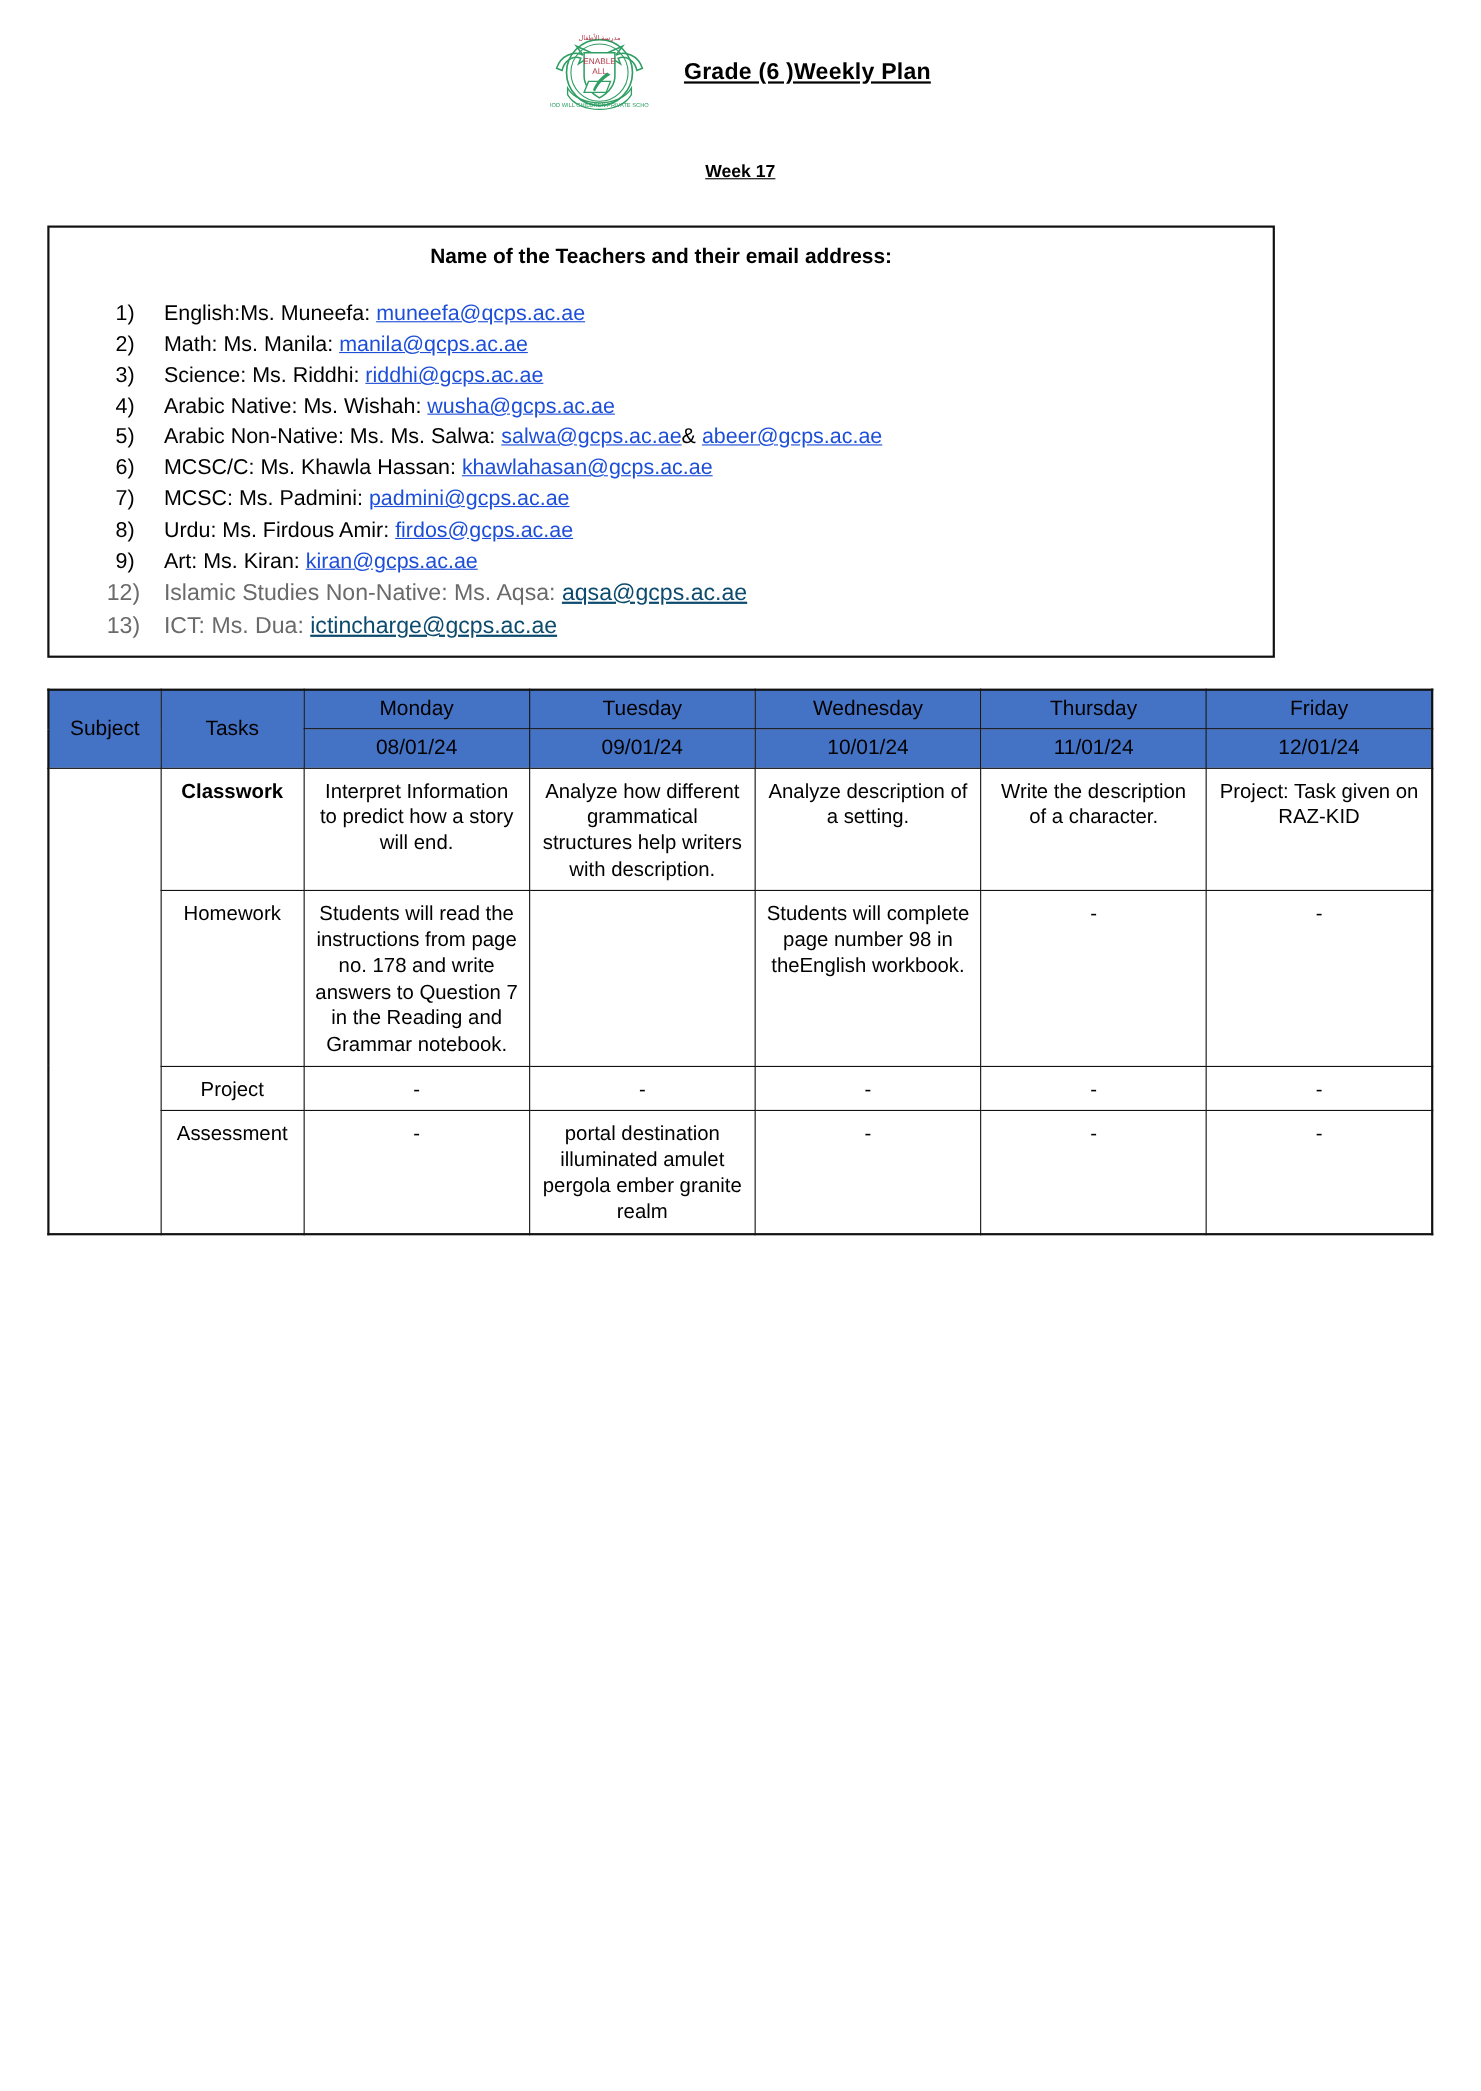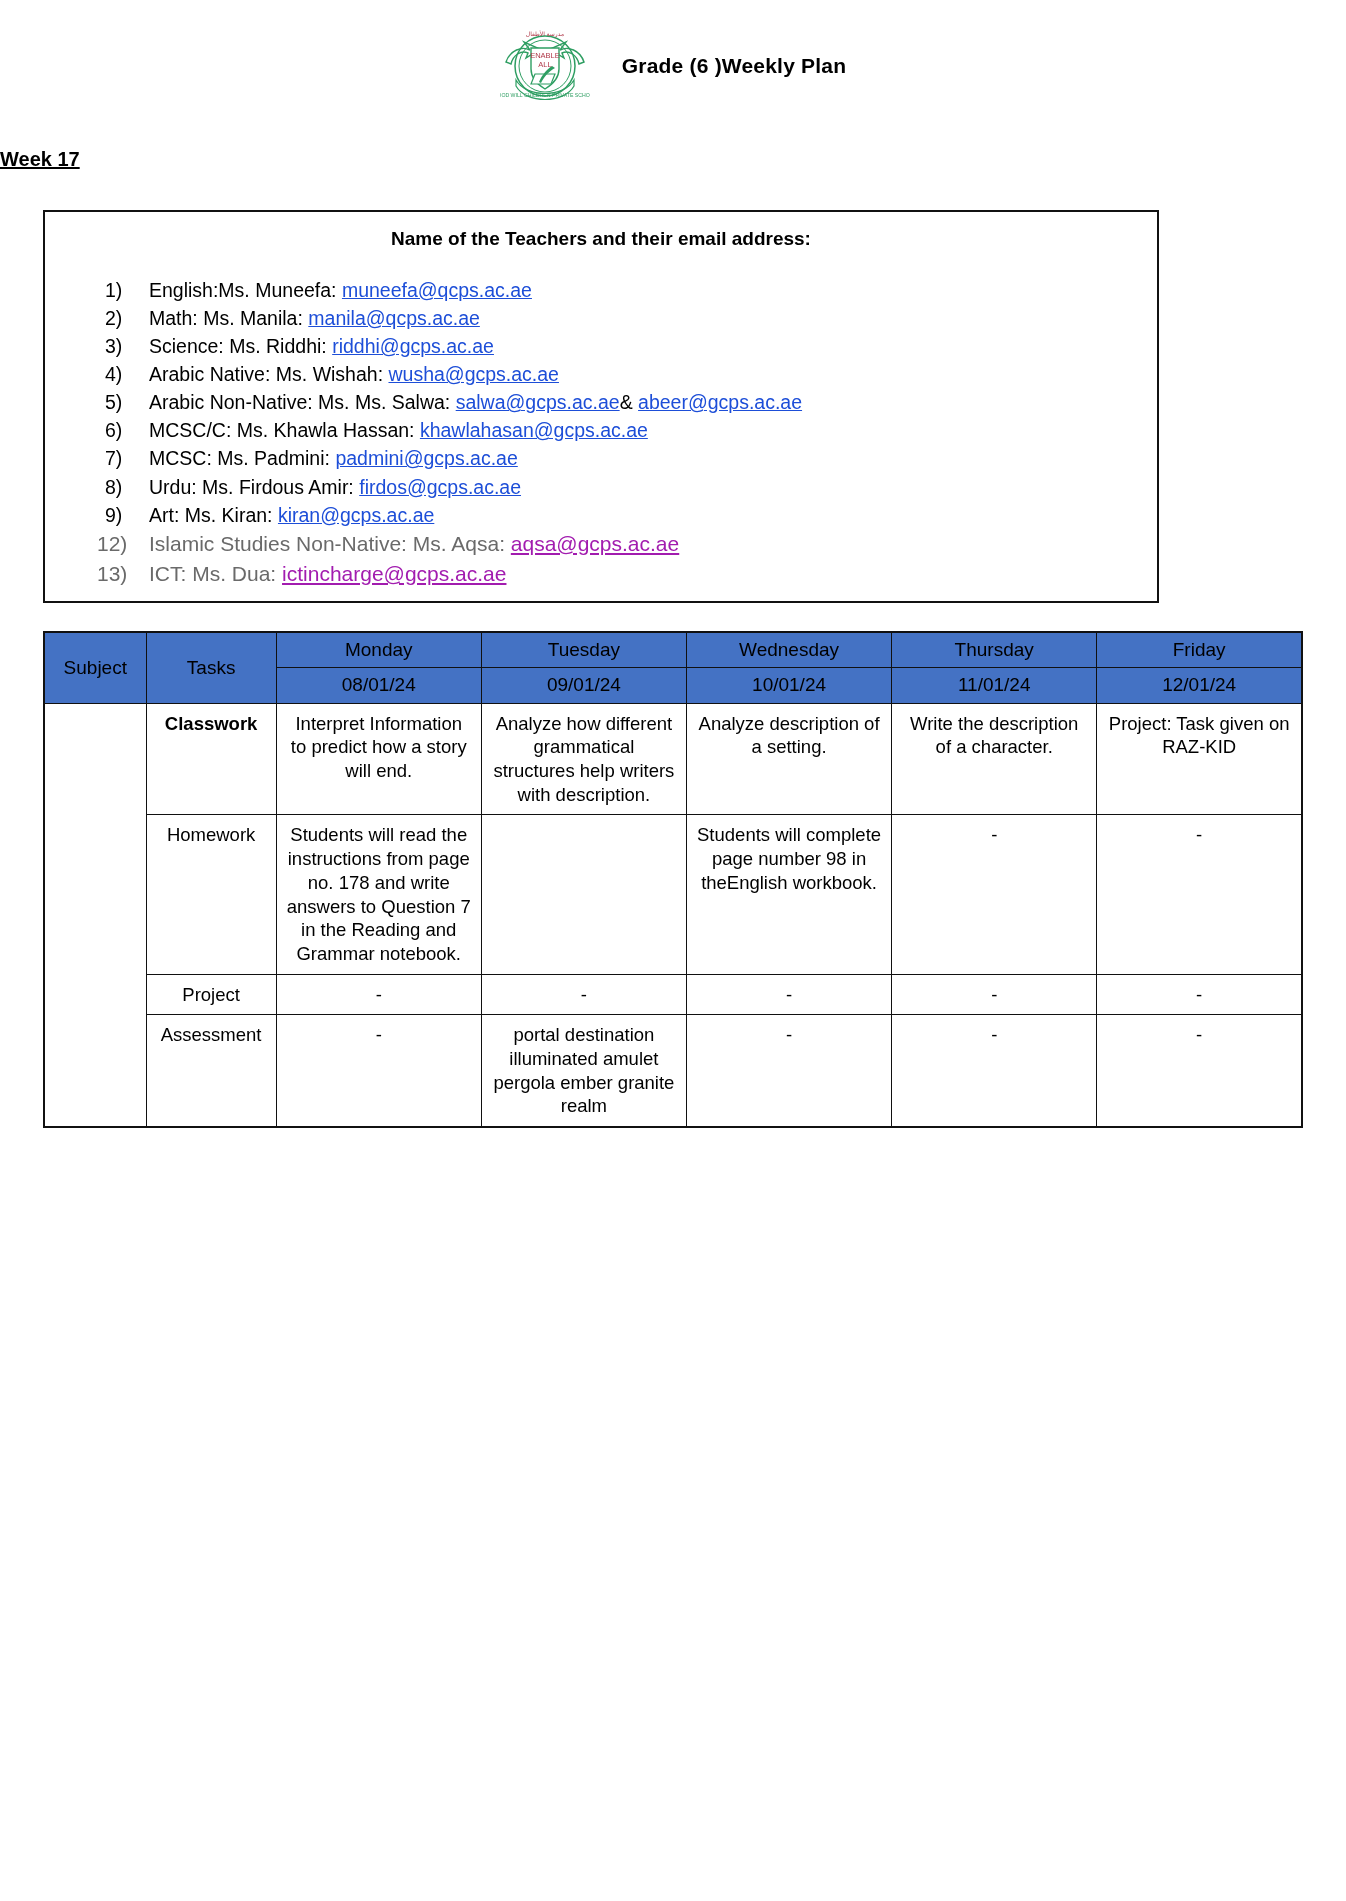--- a/index.html
+++ b/index.html
@@ -33,27 +33,28 @@
   }
   .logo-wrap {
     width: 90px;
     height: 88px;
     flex: 0 0 auto;
     position: relative;
   }
   .doc-title {
     font-size: 21px;
     font-weight: bold;
+    text-decoration: underline;
     letter-spacing: 0.2px;
     white-space: nowrap;
   }
   .week-line {
-    text-align: left;
+    text-align: center;
     margin-top: 38px;
-    font-size: 20px;
+    font-size: 16px;
     font-weight: bold;
   }
   .week-line span {
     text-decoration: underline;
   }
 
   
   .teachers-box {
     margin: 39px 43px 0 43px;
     border: 2px solid #111111;
@@ -90,21 +91,21 @@
   }
   ol.teacher-list li.dim {
     color: #6a6a6a;
     font-size: 21px;
   }
   a.mail {
     color: #1d4ed8;
     text-decoration: underline;
   }
   ol.teacher-list li.dim a.mail {
-    color: #a21caf;
+    color: #0c4a6e;
   }
 
   
   .schedule-wrap {
     margin: 28px 43px 12px 43px;
     width: 1168px;
   }
   table.schedule {
     border-collapse: collapse;
     table-layout: fixed;

